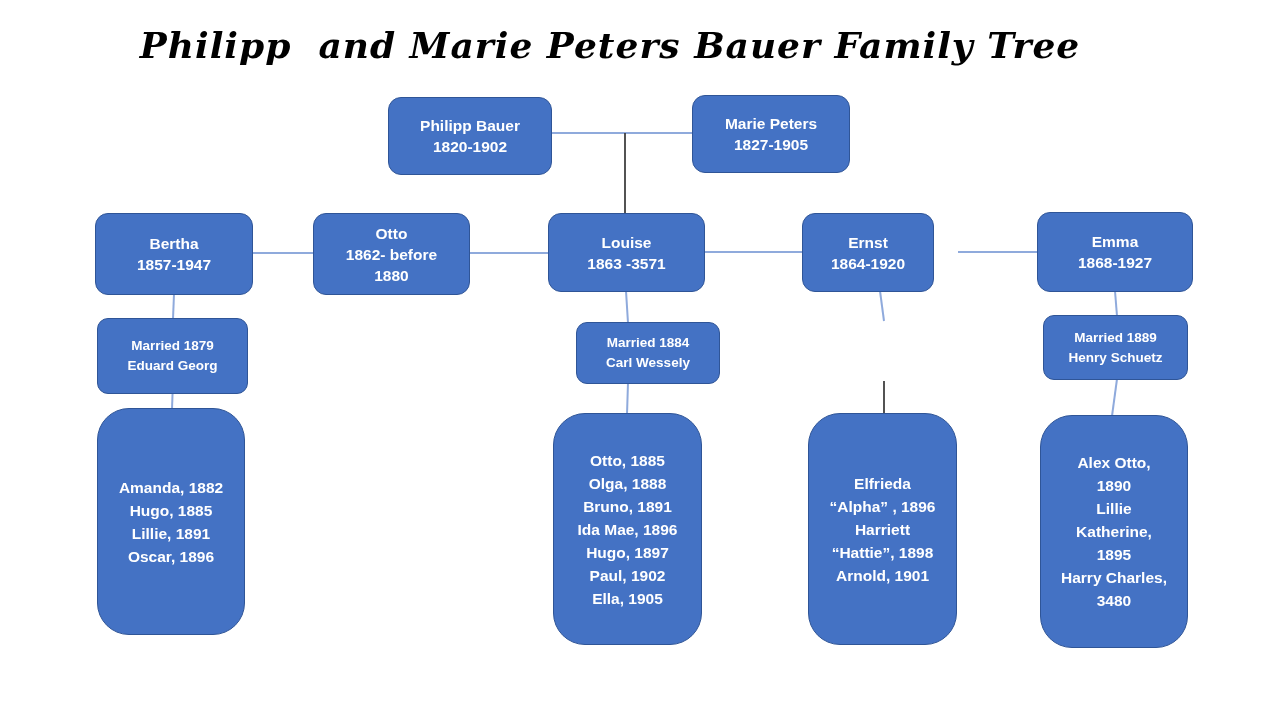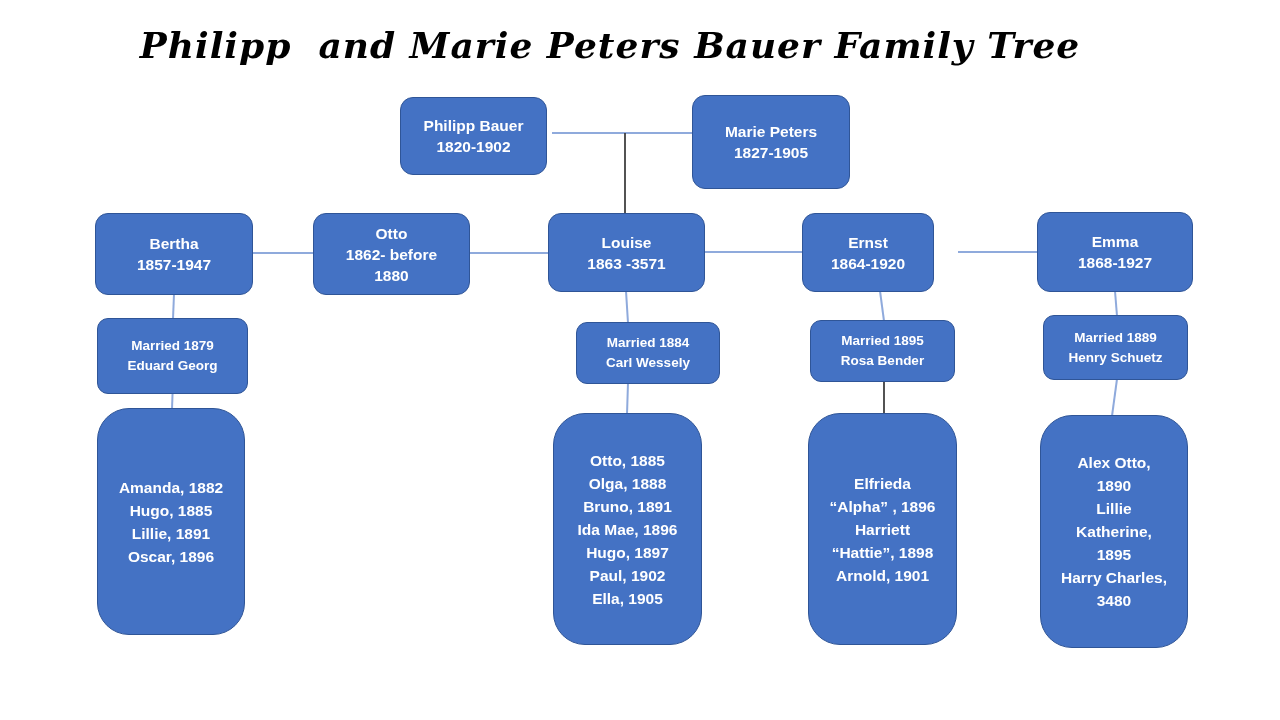--- a/index.html
+++ b/index.html
@@ -64,25 +64,25 @@
     <line class="light" x1="174" y1="294" x2="173" y2="319"></line>
     <line class="light" x1="173" y1="381" x2="172" y2="409"></line>
     <line class="light" x1="626" y1="291" x2="628" y2="323"></line>
     <line class="light" x1="628" y1="383" x2="627" y2="414"></line>
     <line class="light" x1="880" y1="291" x2="884" y2="321"></line>
     <line class="dark" x1="884" y1="381" x2="884" y2="414"></line>
     <line class="light" x1="1115" y1="291" x2="1117" y2="316"></line>
     <line class="light" x1="1117" y1="379" x2="1112" y2="416"></line>
   </svg>
 
-  <div class="node person" style="left:388px; top:97px; width:147px; height:78px;margin-left:12px;">
+  <div class="node person" style="left:388px; top:97px; width:164px; height:78px;">
     <div>Philipp Bauer</div>
     <div>1820-1902</div>
   </div>
-  <div class="node person" style="left:692px; top:95px; width:158px; height:94px;">
+  <div class="node person" style="left:692px; top:95px; width:158px; height:78px;">
     <div>Marie Peters</div>
     <div>1827-1905</div>
   </div>
 
   <div class="node person" style="left:95px; top:213px; width:158px; height:82px;">
     <div>Bertha</div>
     <div>1857-1947</div>
   </div>
   <div class="node person" style="left:313px; top:213px; width:157px; height:82px;">
     <div>Otto</div>
@@ -102,24 +102,20 @@
     <div>1868-1927</div>
   </div>
 
   <div class="node marriage" style="left:97px; top:318px; width:151px; height:76px;">
     <div class="lines">Married 1879
 Eduard Georg</div>
   </div>
   <div class="node marriage" style="left:576px; top:322px; width:144px; height:62px;">
     <div class="lines">Married 1884
 Carl Wessely</div>
-  </div>
-  <div class="node marriage" style="left:810px; top:320px; width:145px; height:62px;">
-    <div class="lines">Married 1895
-Rosa Bender</div>
   </div>
   <div class="node marriage" style="left:1043px; top:315px; width:145px; height:65px;">
     <div class="lines">Married 1889
 Henry Schuetz</div>
   </div>
 
   <div class="node kids" style="left:97px; top:408px; width:148px; height:227px;">
     <div class="lines">Amanda, 1882
 Hugo, 1885
 Lillie, 1891

